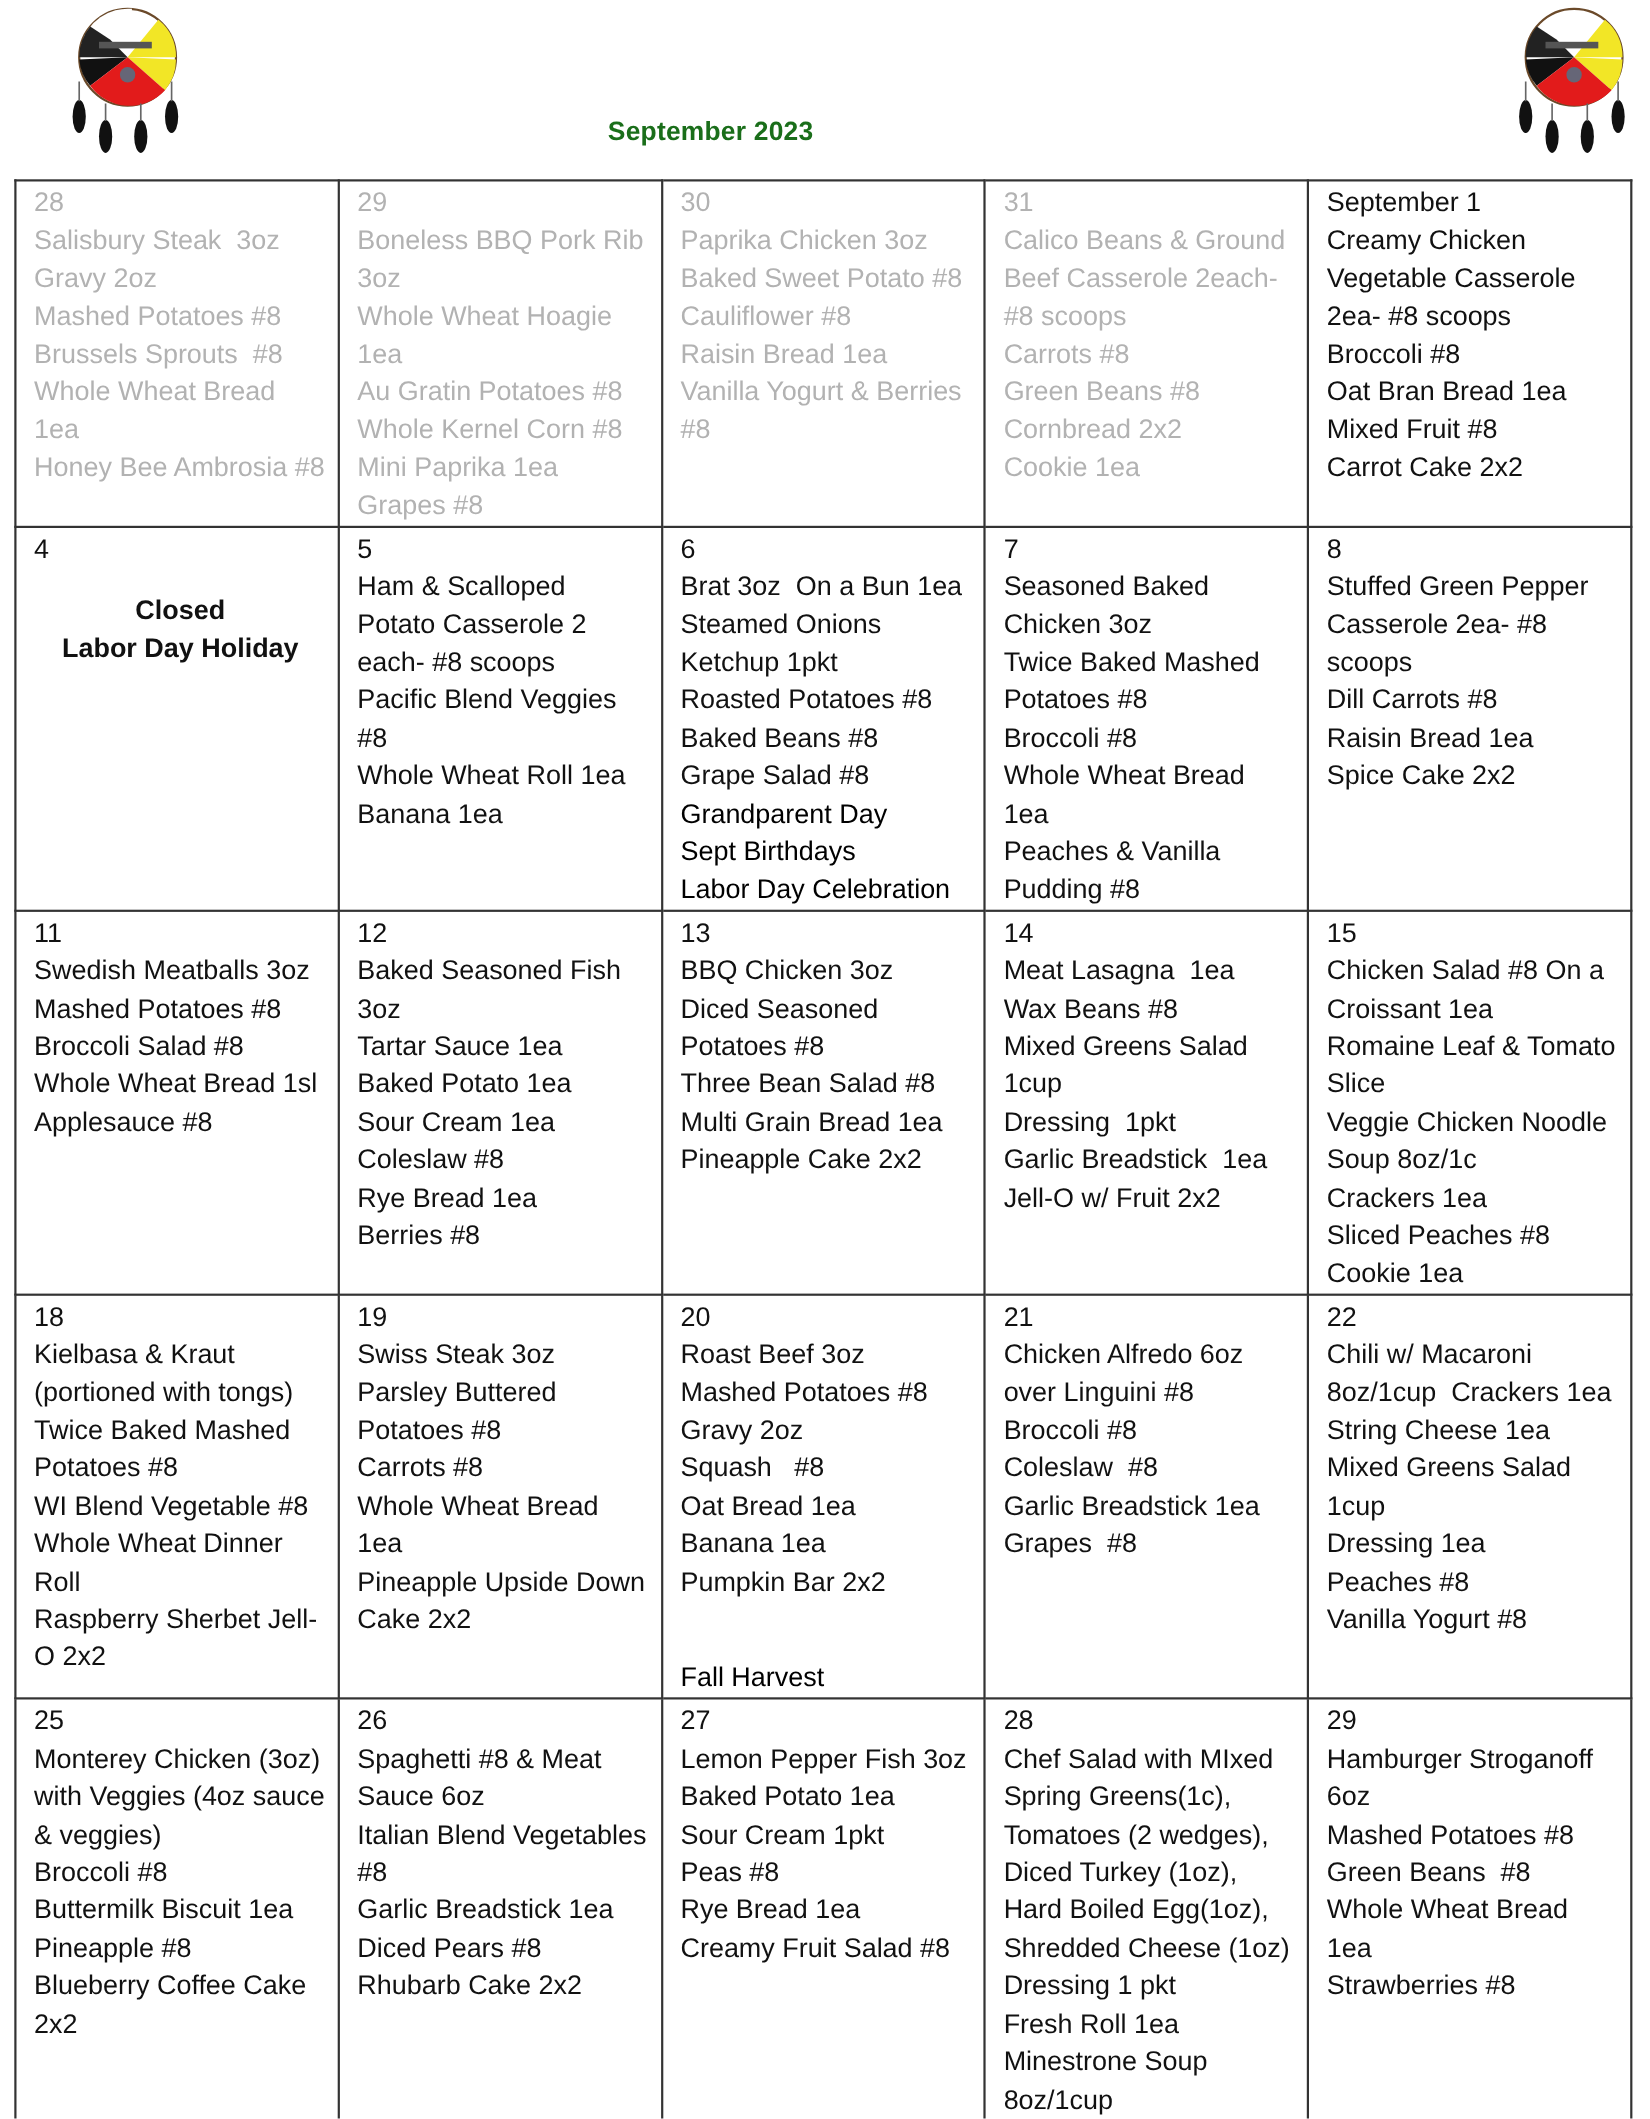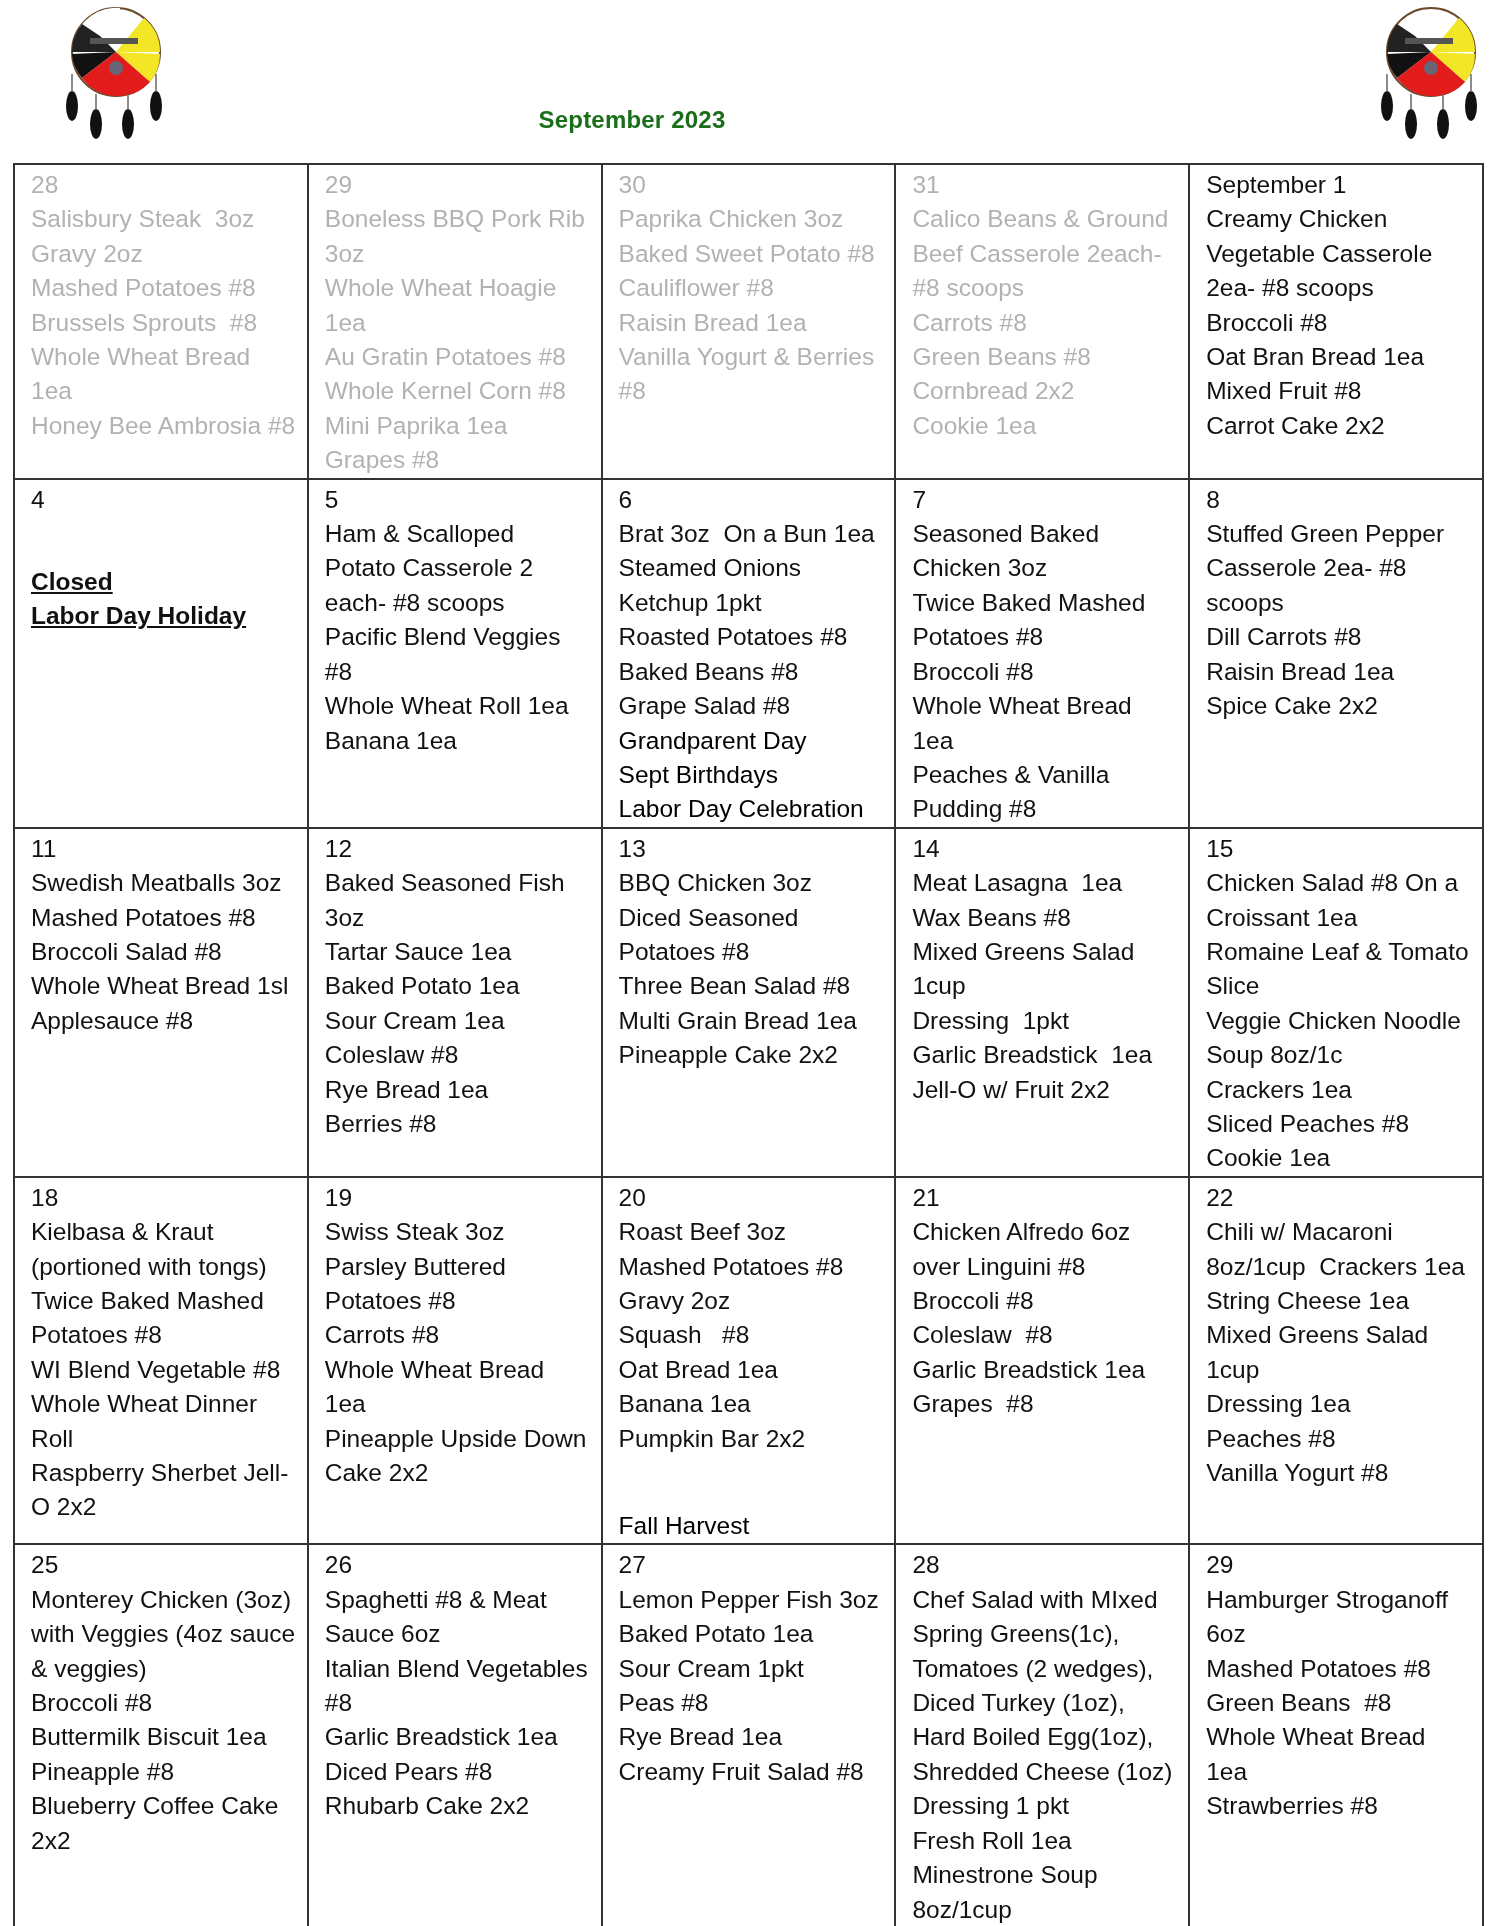--- a/index.html
+++ b/index.html
@@ -1,35 +1,35 @@
 <!DOCTYPE html>
 <html><head>
 <meta charset="utf-8">
 <style>
   html, body { margin: 0; padding: 0; background: #ffffff; }
   body { width: 1500px; height: 1926px; position: relative; overflow: hidden;
          font-family: "Liberation Sans", "DejaVu Sans", sans-serif; color: #111; }
   .logo { position: absolute; top: 2px; width: 112px; height: 150px; }
   .logo-left { left: 60px; }
   .logo-right { left: 1375px; }
-  .title { position: absolute; top: 106px; left: 4px; width: 1256px; text-align: center;
+  .title { position: absolute; top: 106px; left: 18px; width: 1256px; text-align: center;
            font-size: 24px; font-weight: bold; color: #1a6e1a; letter-spacing: 0.2px; }
   table.cal { position: absolute; top: 163px; left: 13px; width: 1471px;
               border-collapse: collapse; table-layout: fixed; }
   table.cal td { border: 2px solid #333; vertical-align: top; padding: 3px 10px 0 16px;
                  font-size: 24.5px; line-height: 34.4px; overflow: hidden; }
   tr.r1 td { height: 305px; }
   tr.r2 td { height: 341px; }
   tr.r3 td { height: 341px; }
   tr.r4 td { height: 341px; border-radius: 20px; }
   tr.r5 td { height: 405px; }
   .day-num { display: block; }
   .item { display: block; white-space: pre-wrap; }
   td.prev { color: #b2b2b2; }
-  .closed { text-align: left; font-weight: bold; margin-top: 48px; text-decoration: underline; }
+  .closed { text-align: center; font-weight: bold; margin-top: 22px; }
   .closed span { display: block; }
   .event { display: block; text-align: left; font-weight: normal; color: #000000; }
   .event-gap { margin-top: 53px; }
 </style>
 </head>
 <body>
 
 <div class="logo logo-left">
   <svg width="112" height="150" viewBox="0 0 112 150">
     <circle cx="56" cy="50" r="44" fill="#fff" stroke="#6b4a2a" stroke-width="2"></circle>

